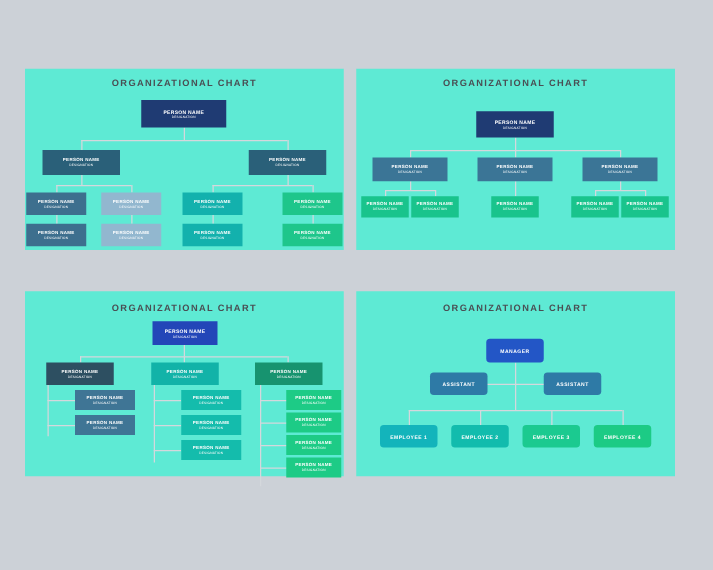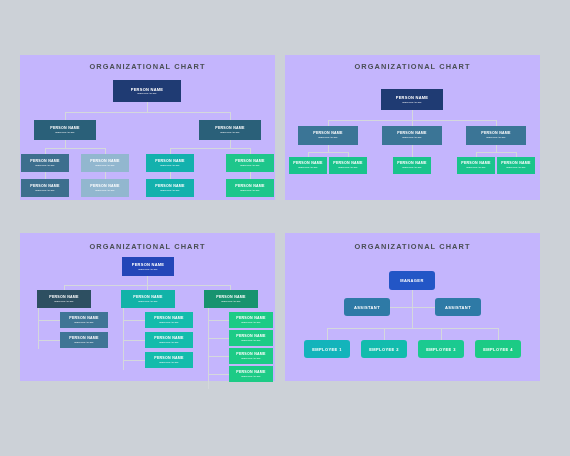--- a/index.html
+++ b/index.html
@@ -6,21 +6,21 @@
   body{
     width:570px;height:456px;
     background:#ccd1d7;
     font-family:"Liberation Sans", sans-serif;
     overflow:hidden;
   }
   .page{position:relative;width:570px;height:456px;}
 
   .card{
     position:absolute;
-    background:#c4b5fd;
+    background:#5eead4;
   }
   #card-1{left:20px;top:55px;width:255px;height:145px;}
   #card-2{left:285px;top:55px;width:255px;height:145px;}
   #card-3{left:20px;top:233px;width:255px;height:148px;}
   #card-4{left:285px;top:233px;width:255px;height:148px;}
 
   .chart-title{
     position:absolute;
     left:0;right:0;
     text-align:center;

